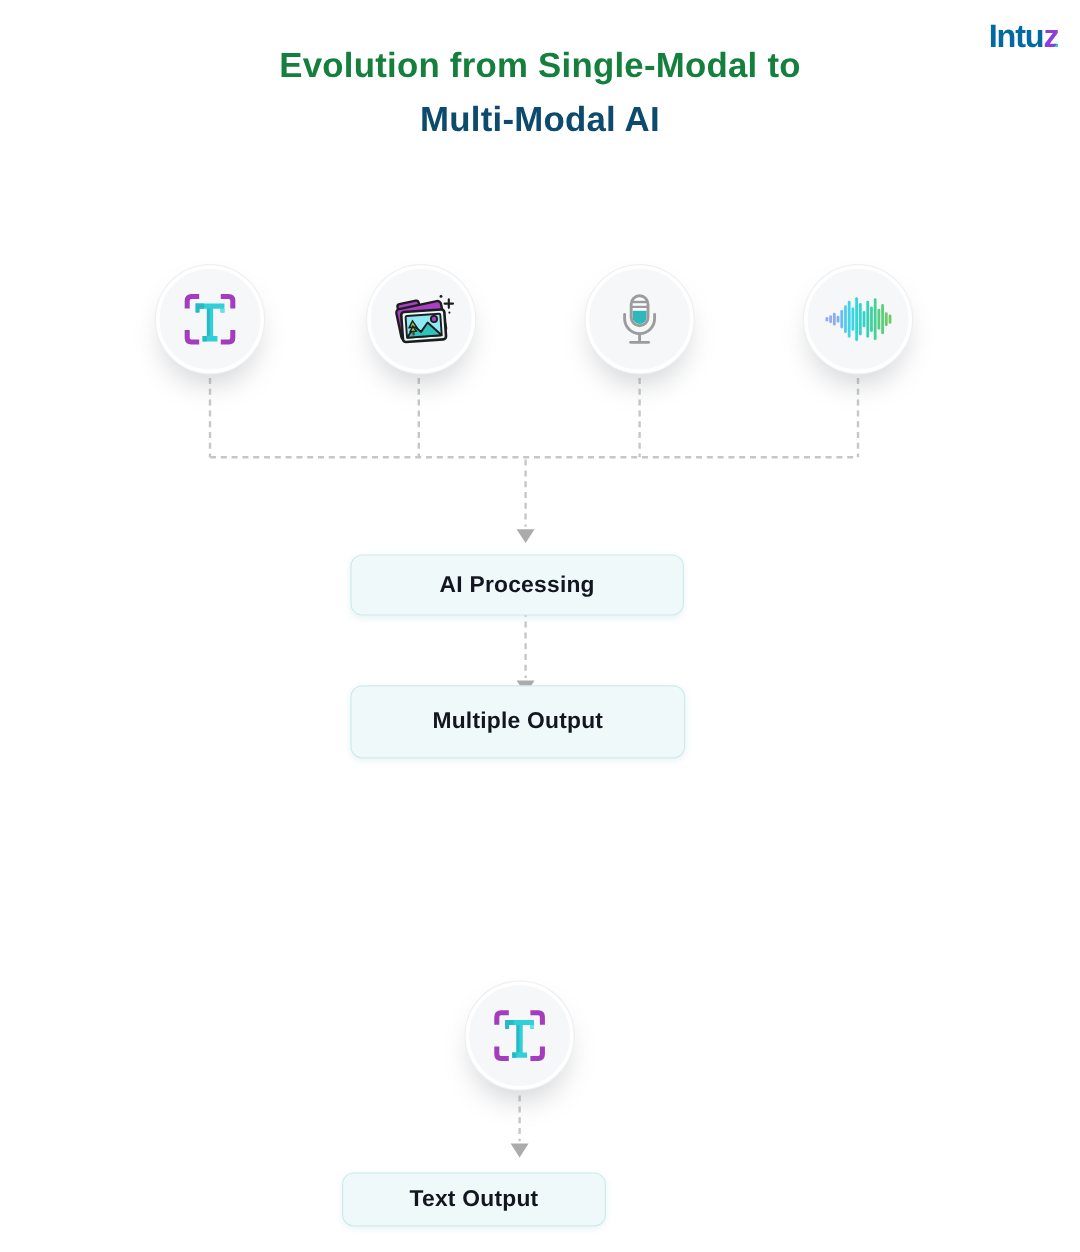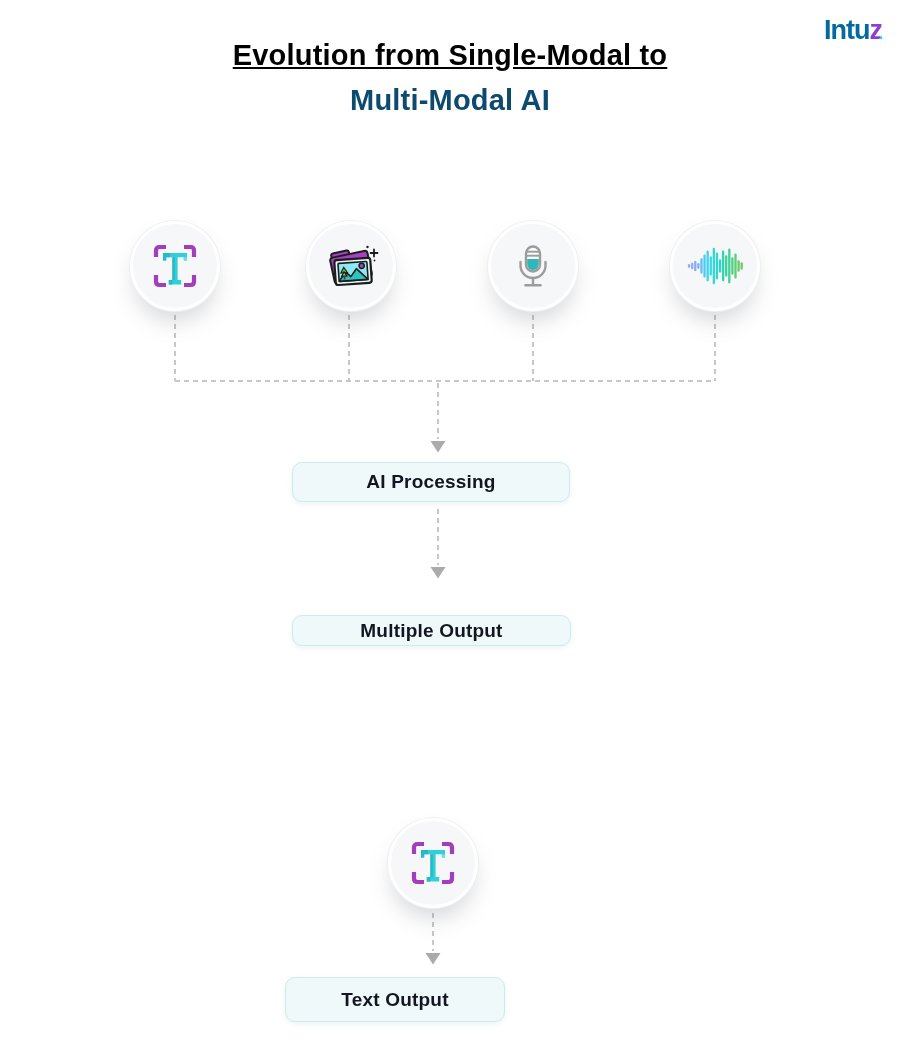--- a/index.html
+++ b/index.html
@@ -2,21 +2,21 @@
 <html><head>
 <meta charset="utf-8">
 <style>
   html,body{margin:0;padding:0;background:#ffffff;}
   .canvas{
     position:relative;width:900px;height:1043px;background:#ffffff;overflow:hidden;
     font-family:"Liberation Sans","DejaVu Sans",sans-serif;
   }
   
   .title-block{position:absolute;top:33px;left:0;width:100%;text-align:center;}
-  .title-line1{font-size:29px;font-weight:700;color:#000000;line-height:45px;letter-spacing:.2px;text-decoration:underline;}
+  .title-line1{font-size:29px;font-weight:700;color:#15803d;line-height:45px;letter-spacing:.2px;}
   .title-line2{font-size:29px;font-weight:700;color:#0c4a6e;line-height:45px;letter-spacing:.2px;}
   
   .logo{position:absolute;top:14px;right:18px;font-size:27px;font-weight:700;letter-spacing:-1px;line-height:32px;}
   .logo-main{color:#0369a1;}
   .logo-accent{color:#8A3FD6;}
   @supports ((-webkit-background-clip:text) or (background-clip:text)){
     .logo-accent{
       background:linear-gradient(118deg,#29D5DC 20%,#8A3FD6 20%,#8A3FD6 78%,#29D5DC 78%);
       -webkit-background-clip:text;background-clip:text;color:transparent;
     }
@@ -36,22 +36,22 @@
   
   .connectors{position:absolute;left:0;top:0;pointer-events:none;}
   
   .flow-box{
     position:absolute;box-sizing:border-box;border-radius:10px;
     background:#EFF9FA;border:1.5px solid #CFEAEC;
     display:flex;align-items:center;justify-content:center;
     font-size:19px;font-weight:700;color:#131620;letter-spacing:.2px;
     box-shadow:0 2px 5px rgba(170,210,215,.25);
   }
-  .box-processing{left:292px;top:462px;width:278px;height:40px;}
-  .box-multiple{left:292px;top:615px;width:279px;height:31px;}
+  .box-processing{left:292px;top:462px;width:278px;height:51px;}
+  .box-multiple{left:292px;top:571px;width:279px;height:61px;}
   .box-textout{left:285px;top:977px;width:220px;height:45px;}
 </style>
 </head>
 <body>
 
 <div class="canvas">
 
   <div class="title-block">
     <div class="title-line1">Evolution from Single-Modal to</div>
     <div class="title-line2">Multi-Modal AI</div>

